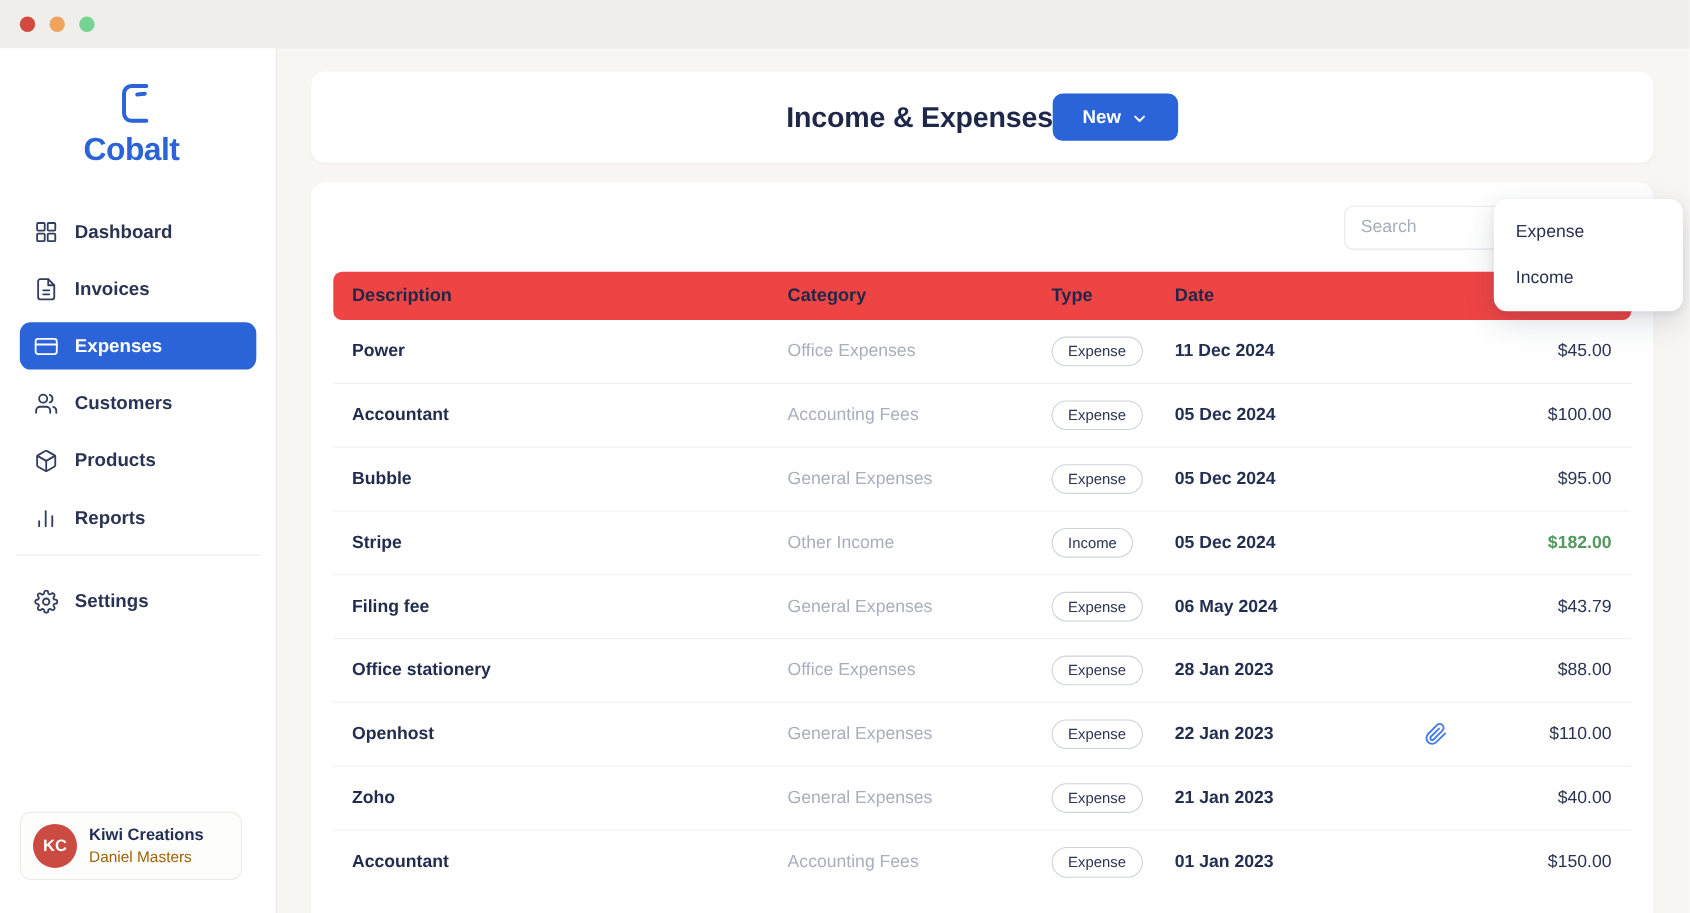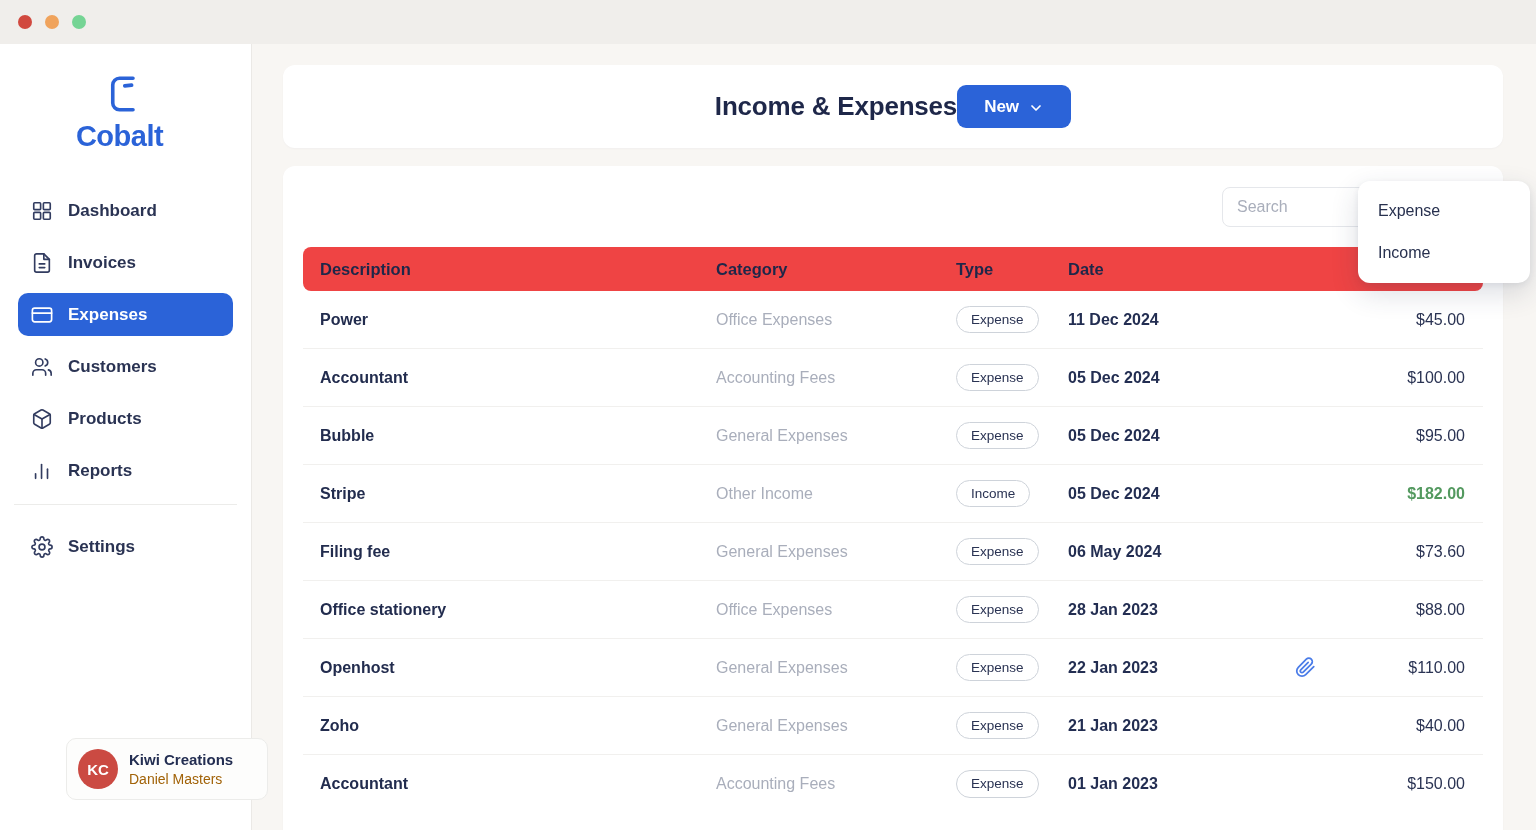--- a/index.html
+++ b/index.html
@@ -45,21 +45,21 @@
   }
   .nav-item .nav-icon { width:23px; height:23px; display:flex; align-items:center; justify-content:center; }
   .nav-item svg { width:22px; height:22px; stroke:#323c60; }
   .nav-item.active { background:var(--accent); color:#ffffff; }
   .nav-item.active svg { stroke:#ffffff; }
   .nav-divider { border:none; border-top:1px solid #ececea; margin:12px -4px 20px -4px; }
 
   .user-card {
     position:absolute; bottom:30px; left:18px; width:202px; height:62px;
     border:1px solid #ececea; border-radius:10px; background:#fdfdfc;
-    display:flex; align-items:center; gap:11px; padding:0 11px; cursor:pointer;margin-left:48px;
+    display:flex; align-items:center; gap:11px; padding:0 11px; cursor:pointer;
   }
   .avatar {
     width:40px; height:40px; border-radius:50%; background:var(--avatar-red);
     color:#fff; font-weight:bold; font-size:15px;
     display:flex; align-items:center; justify-content:center; flex-shrink:0;
   }
   .user-company { font-size:15px; font-weight:bold; color:#232e52; line-height:1.3; }
   .user-name { font-size:14px; color:#a16207; line-height:1.3; }
 
   
@@ -293,21 +293,21 @@
             <div class="cell-amount income">
               <span>$182.00</span>
             </div>
           </div>
           <div class="grid-row trow">
             <div class="cell-desc">Filing fee</div>
             <div class="cell-cat">General Expenses</div>
             <div><span class="badge">Expense</span></div>
             <div class="cell-date">06 May 2024</div>
             <div class="cell-amount">
-              <span>$73.60</span>
+              <span>$43.79</span>
             </div>
           </div>
           <div class="grid-row trow">
             <div class="cell-desc">Office stationery</div>
             <div class="cell-cat">Office Expenses</div>
             <div><span class="badge">Expense</span></div>
             <div class="cell-date">28 Jan 2023</div>
             <div class="cell-amount">
               <span>$88.00</span>
             </div>

